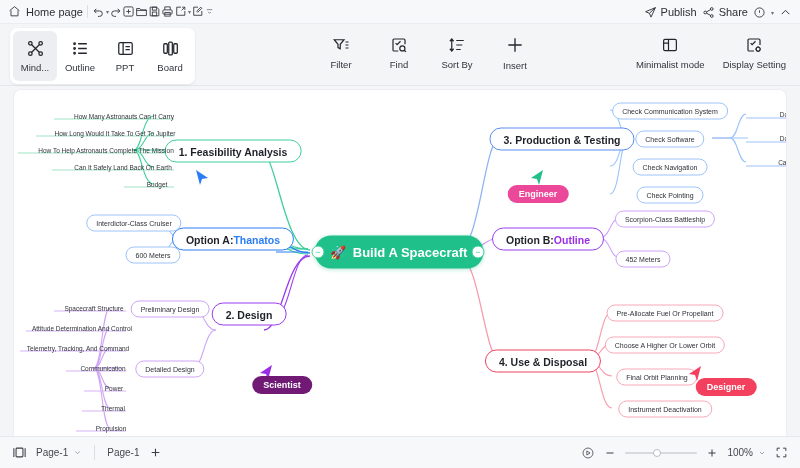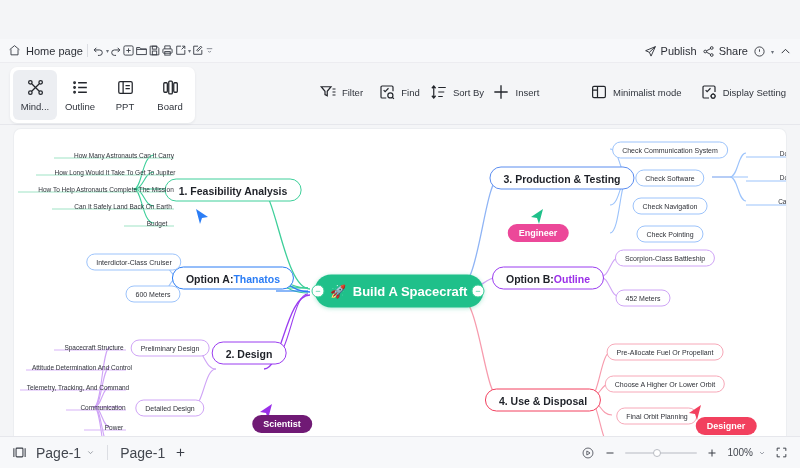--- a/index.html
+++ b/index.html
@@ -11,21 +11,20 @@
     -webkit-font-smoothing: antialiased;
   }
 
   
   .titlebar {
     height: 24px; background: #f7f8fa;
     display: flex; align-items: center;
     padding: 0 8px; 
     border-bottom: 1px solid #ececf0;
     position: relative;
-    margin-top: 39px;
   }
   .home-grp { display: flex; align-items: center; gap: 5px; }
   .home-label { font-size: 11px; color: #2c2f36; }
   .tb-sep { width: 1px; height: 13px; background: #dcdee3; margin: 0 4px; }
   .tb-icon {
     display: flex; align-items: center; justify-content: center;
     color: #3a3e47; cursor: pointer; height: 18px;
   }
   .caret { font-size: 6px; color: #6b707a; margin-left: 1px; }
   .tb-right {
@@ -52,21 +51,21 @@
     justify-content: center; gap: 4px; cursor: pointer;
   }
   .mode-btn.active { background: #eceef2; }
   .mode-btn .mlbl { font-size: 9.5px; color: #30343c; }
   .ribbon-tools {
     display: flex; align-items: center; gap: 2px;
     margin: 4px 0 0 118px;
   }
   .tool {
     width: 56px; height: 50px; border-radius: 6px;
-    display: flex; flex-direction: row; align-items: center;
+    display: flex; flex-direction: column; align-items: center;
     justify-content: center; gap: 5px; cursor: pointer;
   }
   .tool .tlbl { font-size: 9.5px; color: #30343c; }
   .ribbon-right {
     position: absolute; right: 6px; top: 4px;
     display: flex; gap: 2px; margin-left: 40px;
   }
   .tool.wide { width: auto; min-width: 70px; padding: 0 8px; }
 
   
@@ -122,21 +121,21 @@
   .cursor-arrow { position: absolute; width: 16px; height: 18px; }
 
   
   .statusbar {
     position: absolute; bottom: 0; left: 0; right: 0; height: 32px;
     background: #f7f8fa; border-top: 1px solid #e6e7ec;
     display: flex; align-items: center; padding: 0 12px;
   }
   .sb-left { display: flex; align-items: center; gap: 9px; }
   .page-pill { display: flex; align-items: center; gap: 5px; cursor: pointer; }
-  .page-txt { font-size: 14px; color: #43474f; }
+  .page-txt { font-size: 10px; color: #43474f; }
   .sb-sep { width: 1px; height: 15px; background: #dcdee3; margin: 0 3px; }
   .sb-right {
     margin-left: auto; display: flex; align-items: center; gap: 9px;
   }
   .zoom-slider {
     width: 72px; height: 2px; background: #d7d9de;
     position: relative; border-radius: 2px; cursor: pointer;
   }
   .zoom-knob {
     position: absolute; left: 44%; top: 50%; width: 8px; height: 8px;

